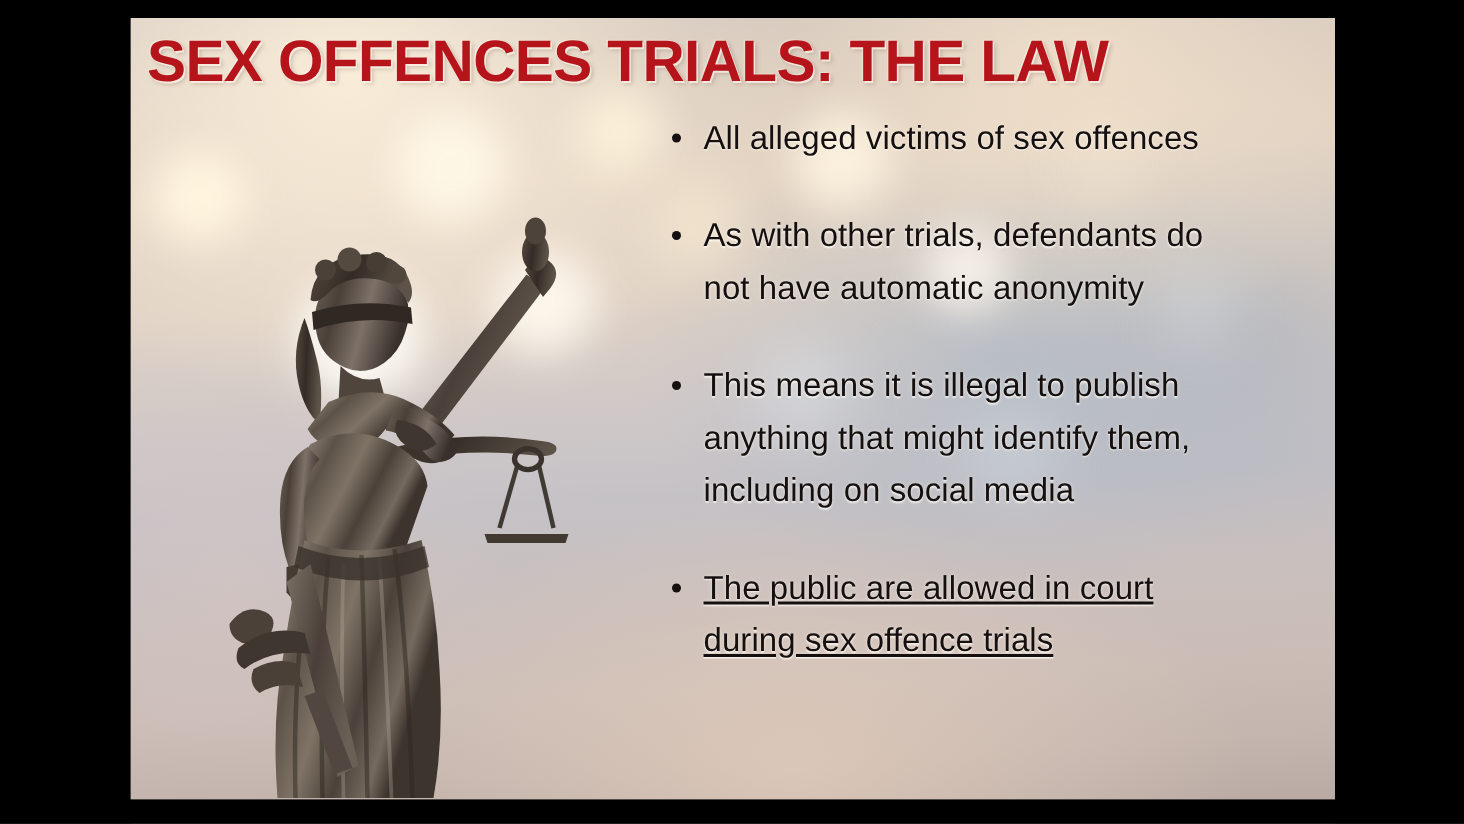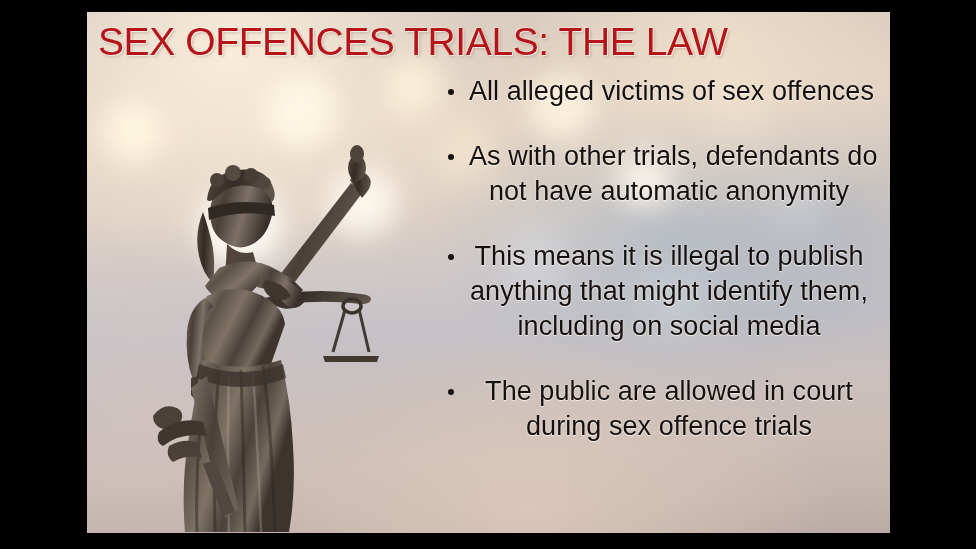--- a/index.html
+++ b/index.html
@@ -75,21 +75,21 @@
 
   
   #slide-title {
     position: absolute;
     left: 11px;
     top: 10px;
     width: 780px;
     margin: 0;
     font-family: "Liberation Sans", sans-serif;
     font-size: 39px;
-    font-weight: normal;
+    font-weight: bold;
     letter-spacing: -0.4px;
     color: #b5141a;
     text-shadow:
       1px 1px 0 rgba(255,248,238,0.75),
       -1px -1px 0 rgba(255,248,238,0.35),
       2px 2px 3px rgba(90,45,30,0.22);
     white-space: nowrap;
     line-height: 1.0;
   }
 
@@ -100,30 +100,29 @@
     top: 62px;
     width: 430px;
     margin: 0;
     padding: 0;
     list-style: none;
   }
   .bullet-item {
     position: relative;
     padding-left: 30px;
     margin-bottom: 30px;
-    font-size: 27px;
+    font-size: 22px;
     line-height: 35px;
     color: #15100f;
     text-shadow:
       0 1px 1px rgba(255,252,246,0.70),
       0 0 3px rgba(255,250,242,0.45);
     letter-spacing: 0.05px;
-    text-align: center;
-  }
-  .bullet-item:last-child { margin-bottom: 12px; }
+  }
+  .bullet-item:last-child { margin-bottom: 12px; text-decoration: underline; }
   .bullet-marker {
     position: absolute;
     left: 9px;
     top: 15px;
     width: 6px;
     height: 6px;
     border-radius: 50%;
     background: #15100f;
   }
   .bullet-line { display: block; white-space: nowrap; }

